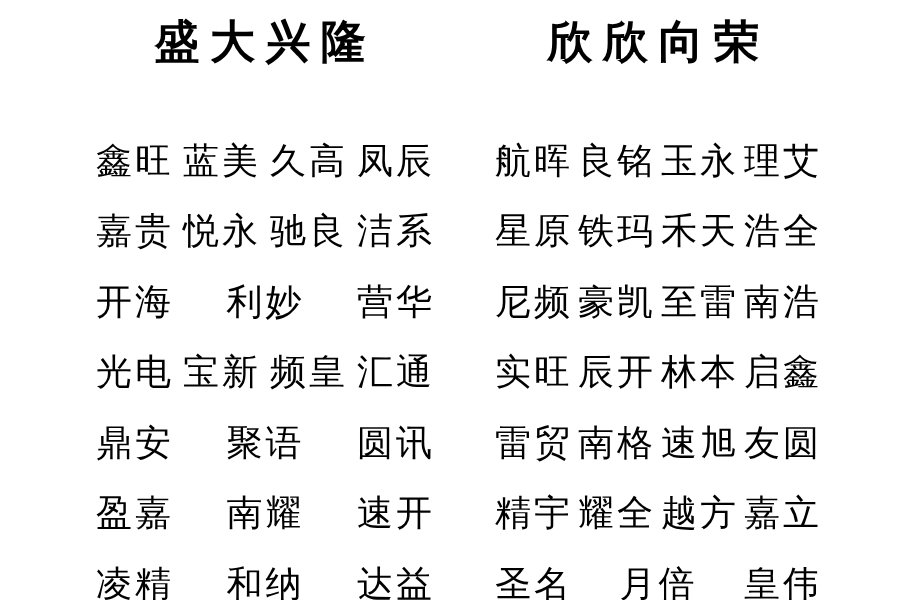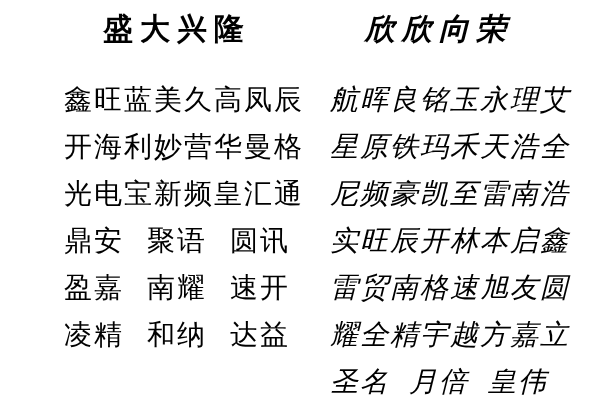--- a/index.html
+++ b/index.html
@@ -15,65 +15,70 @@
   .page {
     position: relative;
     width: 600px;
     height: 400px;
     display: flex;
     padding-top: 10px;
     box-sizing: border-box;
   }
   .name-column { display: flex; flex-direction: column; }
   .col-left  { margin-left: 64px; width: 226px; }
-  .col-right { margin-left: 40px; width: 218px; font-style: italic; }
+  .col-right { margin-left: 40px; width: 218px; }
   .col-title {
     font-size: 30px;
     font-weight: 700;
     line-height: 38px;
     text-align: center;
     letter-spacing: 7px;
     margin: 0;
     white-space: nowrap;
   }
   .rows {
     margin-top: 28px;
     display: flex;
     flex-direction: column;
   }
   .word-row {
     display: flex;
     justify-content: space-between;
-    align-items: center;
+    align-items: flex-end;
     height: 47px;
-    font-size: 28px;
+    font-size: 24px;
   }
   .word {
     white-space: nowrap;
     letter-spacing: 2px;
   }
 </style>
 </head>
 <body>
 
 <div class="page">
   <div class="name-column col-left">
     <h1 class="col-title">盛大兴隆</h1>
     <div class="rows">
         <div class="word-row">
           <span class="word">鑫旺</span>
           <span class="word">蓝美</span>
           <span class="word">久高</span>
           <span class="word">凤辰</span>
         </div>
         <div class="word-row">
+          <span class="word">嘉贵</span>
+          <span class="word">悦永</span>
+          <span class="word">驰良</span>
+          <span class="word">洁系</span>
+        </div>
+        <div class="word-row">
           <span class="word">开海</span>
           <span class="word">利妙</span>
           <span class="word">营华</span>
-          <span class="word">曼格</span>
         </div>
         <div class="word-row">
           <span class="word">光电</span>
           <span class="word">宝新</span>
           <span class="word">频皇</span>
           <span class="word">汇通</span>
         </div>
         <div class="word-row">
           <span class="word">鼎安</span>
           <span class="word">聚语</span>
@@ -118,22 +123,22 @@
           <span class="word">林本</span>
           <span class="word">启鑫</span>
         </div>
         <div class="word-row">
           <span class="word">雷贸</span>
           <span class="word">南格</span>
           <span class="word">速旭</span>
           <span class="word">友圆</span>
         </div>
         <div class="word-row">
+          <span class="word">精宇</span>
           <span class="word">耀全</span>
-          <span class="word">精宇</span>
           <span class="word">越方</span>
           <span class="word">嘉立</span>
         </div>
         <div class="word-row">
           <span class="word">圣名</span>
           <span class="word">月倍</span>
           <span class="word">皇伟</span>
         </div>
       </div>
   </div>

